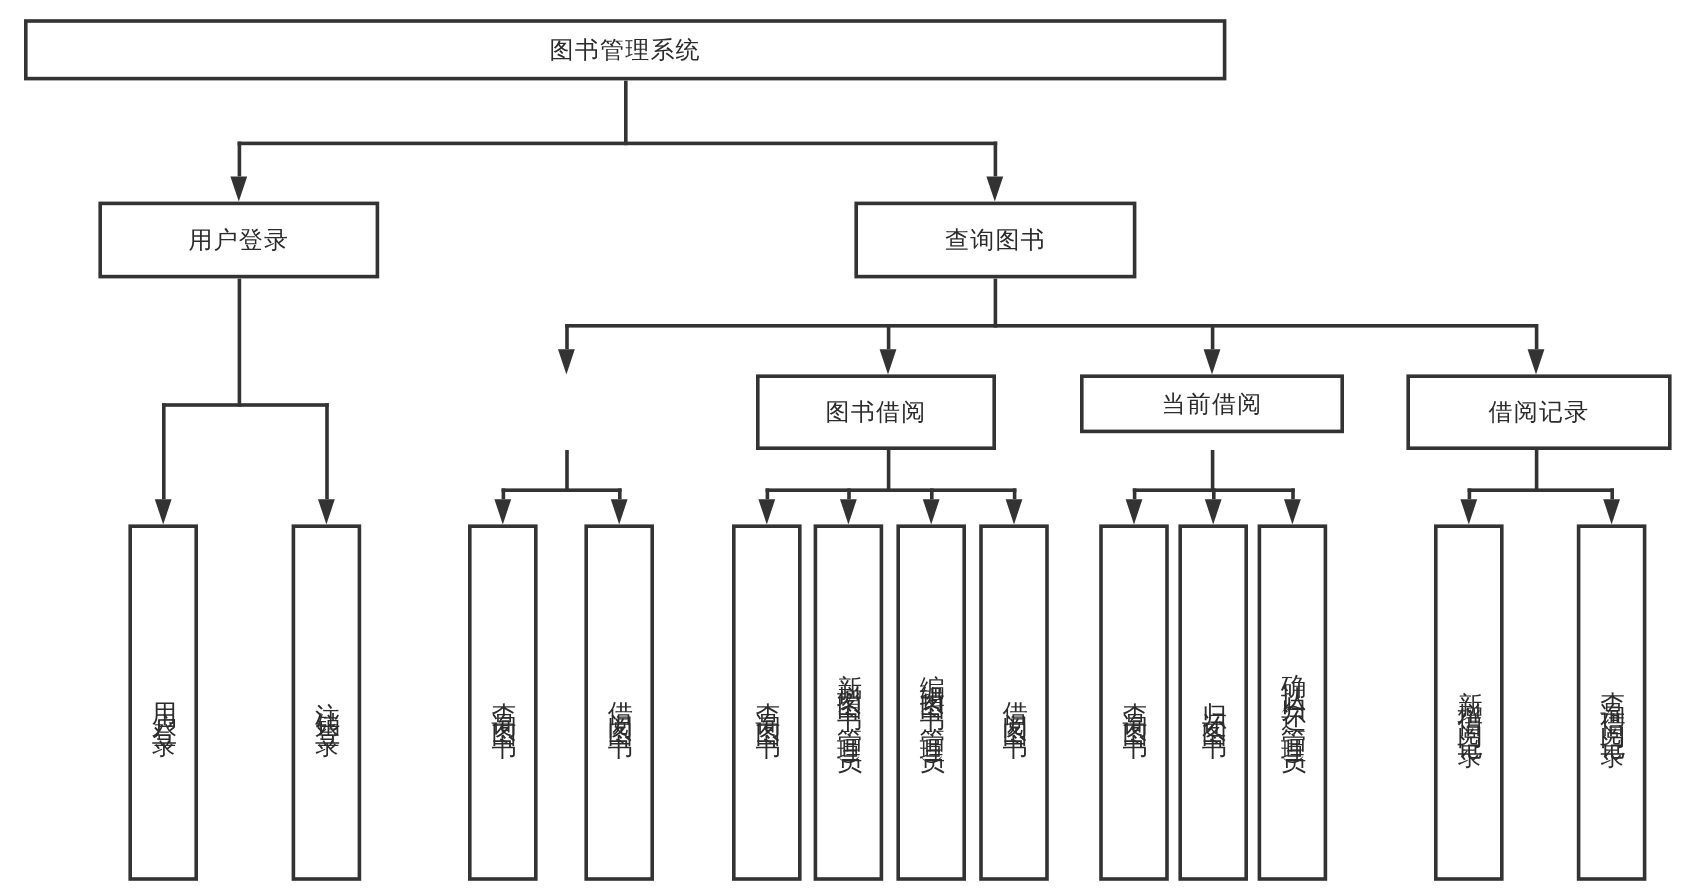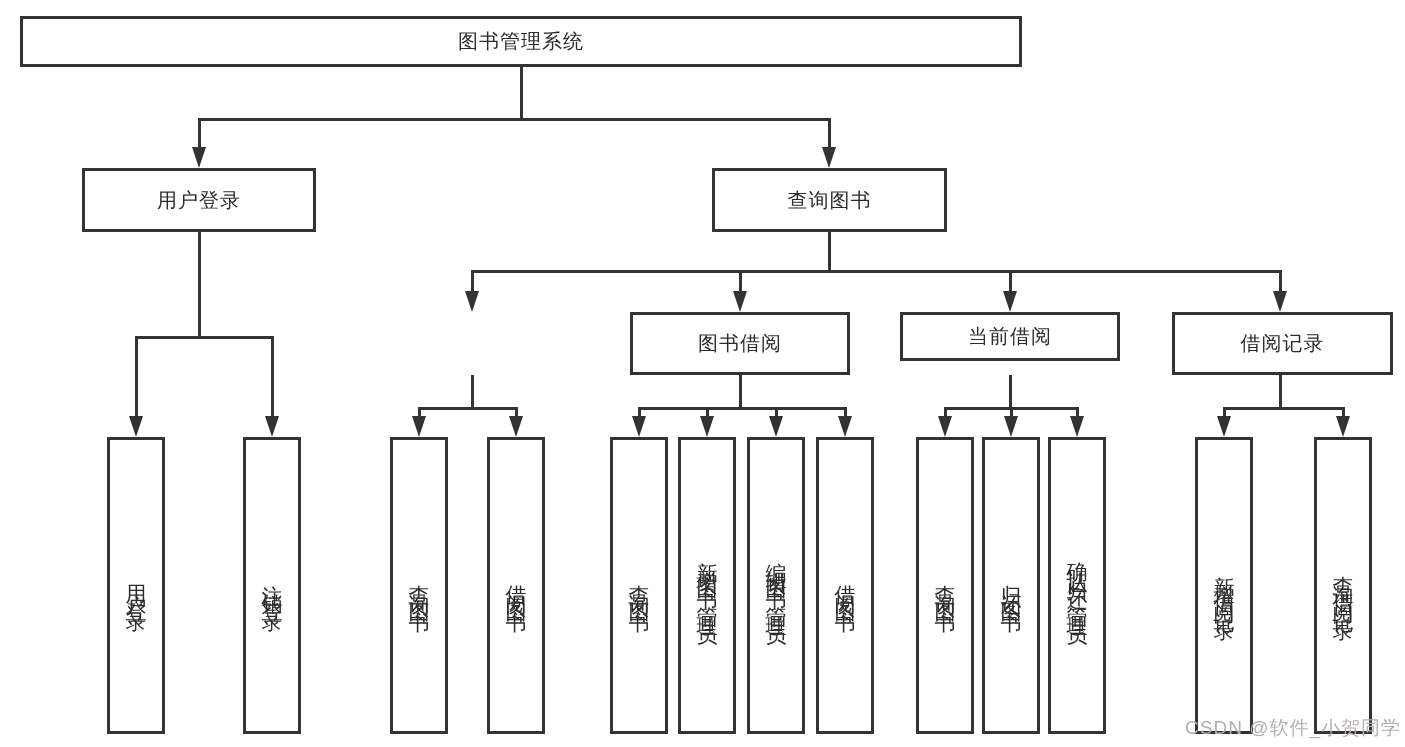--- a/index.html
+++ b/index.html
@@ -82,21 +82,21 @@
   <div class="leg" style="left:135px;top:336px;height:80px;"></div>
   <div class="leg" style="left:271px;top:336px;height:80px;"></div>
 
   <div class="vline" style="left:828px;top:232px;height:41px;"></div>
   <div class="hline" style="left:471px;top:270px;width:810px;"></div>
   <div class="leg" style="left:471px;top:270px;height:21px;"></div>
   <div class="leg" style="left:739px;top:270px;height:21px;"></div>
   <div class="leg" style="left:1009px;top:270px;height:21px;"></div>
   <div class="leg" style="left:1279px;top:270px;height:21px;"></div>
 
-  <div class="box" style="left:630px;top:312px;width:220px;height:63px;">图书借阅</div>
+  <div class="box" style="left:630px;top:312px;width:200px;height:63px;">图书借阅</div>
   <div class="box" style="left:900px;top:312px;width:220px;height:49px;">当前借阅</div>
   <div class="box" style="left:1172px;top:312px;width:221px;height:63px;">借阅记录</div>
 
   <div class="vline" style="left:471px;top:375px;height:35px;"></div>
   <div class="vline" style="left:739px;top:375px;height:35px;"></div>
   <div class="vline" style="left:1009px;top:375px;height:35px;"></div>
   <div class="vline" style="left:1279px;top:375px;height:35px;"></div>
 
   <div class="hline" style="left:418px;top:407px;width:100px;"></div>
   <div class="hline" style="left:638px;top:407px;width:209px;"></div>
@@ -126,15 +126,14 @@
   <div class="vbox" style="left:747px;top:437px;width:58px;height:297px;">编辑图书（管理员）</div>
   <div class="vbox" style="left:816px;top:437px;width:58px;height:297px;">借阅图书</div>
 
   <div class="vbox" style="left:916px;top:437px;width:58px;height:297px;">查询图书</div>
   <div class="vbox" style="left:982px;top:437px;width:58px;height:297px;">归还图书</div>
   <div class="vbox" style="left:1048px;top:437px;width:58px;height:297px;">确认归还（管理员）</div>
 
   <div class="vbox" style="left:1195px;top:437px;width:58px;height:297px;">新增借阅记录</div>
   <div class="vbox" style="left:1314px;top:437px;width:58px;height:297px;">查询借阅记录</div>
 
-  <div class="watermark">CSDN @软件_小贺同学</div>
 
 </div>
 
 </body></html>

